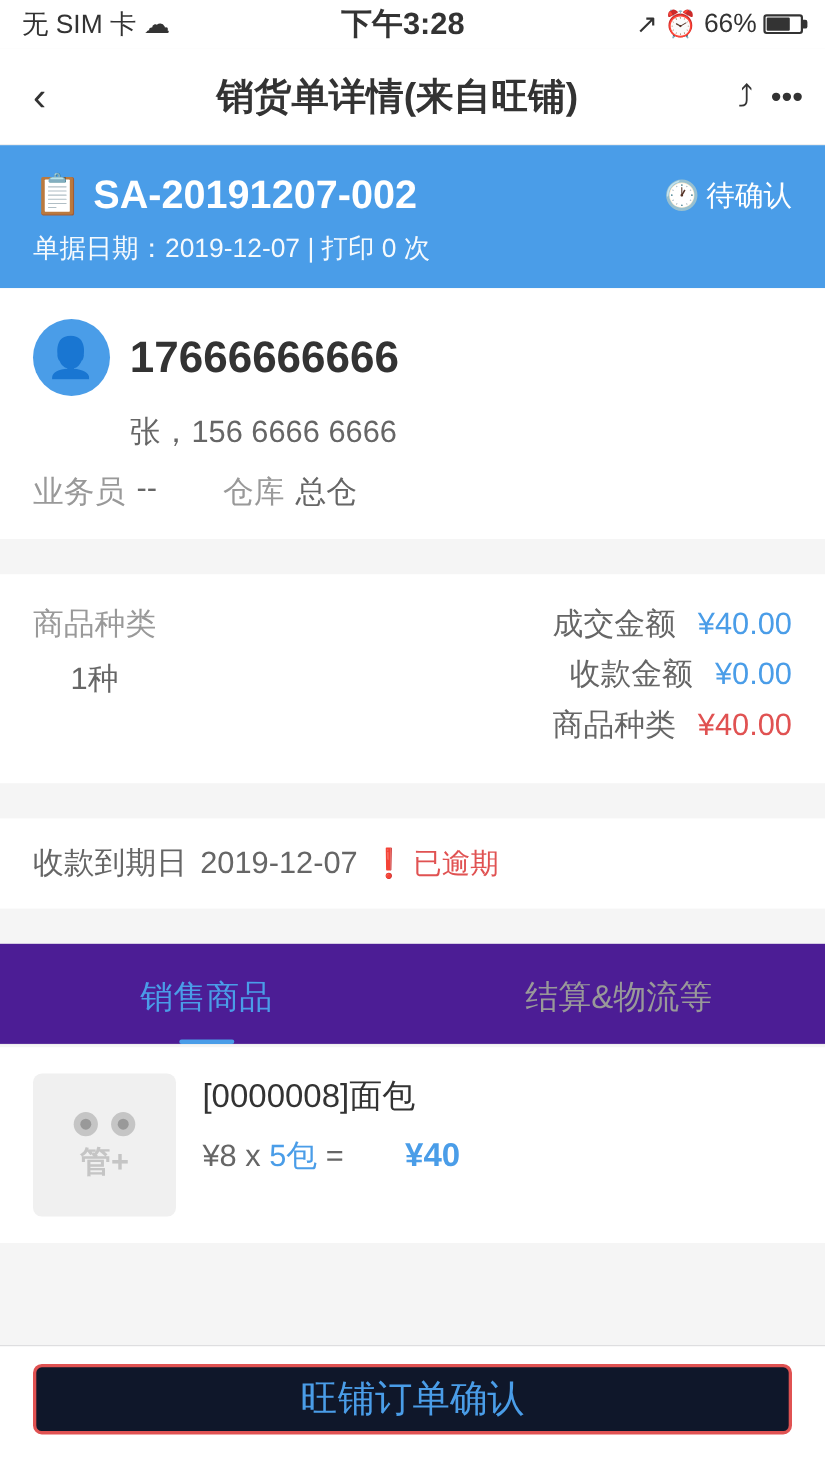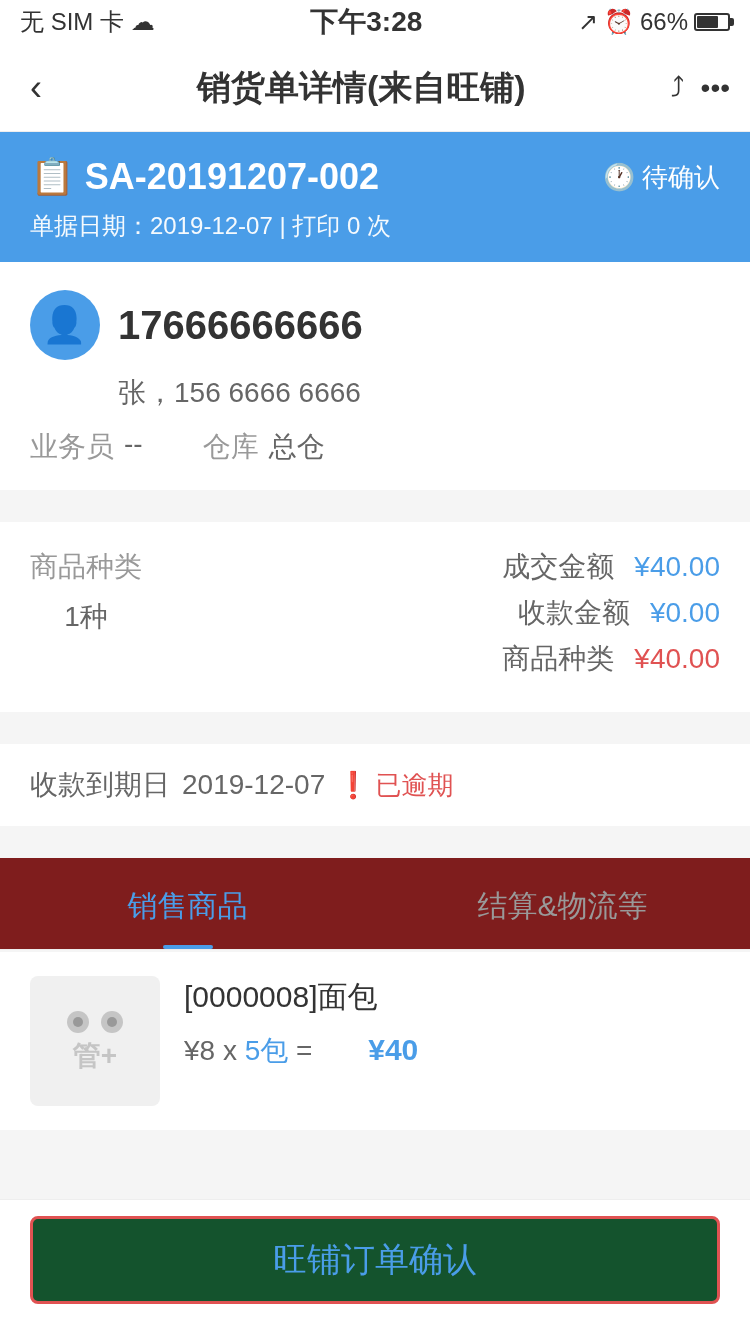--- a/index.html
+++ b/index.html
@@ -190,21 +190,21 @@
       background: #fff;
       color: #e05252;
       font-size: 26px;
       display: flex;
       align-items: center;
       gap: 6px;
     }
 
     
     .tabs-section {
-      background: #7f1d1d;
+      background: #4c1d95;
       margin-bottom: 2px;
     }
     .tabs-row {
       display: flex;
       border-bottom: 1px solid #eee;
     }
     .tab-item {
       flex: 1;
       text-align: center;
       padding: 28px 0 22px;
@@ -297,24 +297,24 @@
       position: fixed;
       bottom: 0;
       left: 0;
       width: 750px;
       background: #fff;
       padding: 16px 30px 30px;
       border-top: 1px solid #eee;
     }
     .confirm-btn {
       width: 100%;
-      height: 88px;
+      height: 64px;
       border: 3px solid #e05252;
       border-radius: 8px;
-      background: #14532d;
+      background: #0f172a;
       color: #4a9de8;
       font-size: 34px;
       font-weight: 500;
       cursor: pointer;
       display: flex;
       align-items: center;
       justify-content: center;
     }
 
     .divider {

